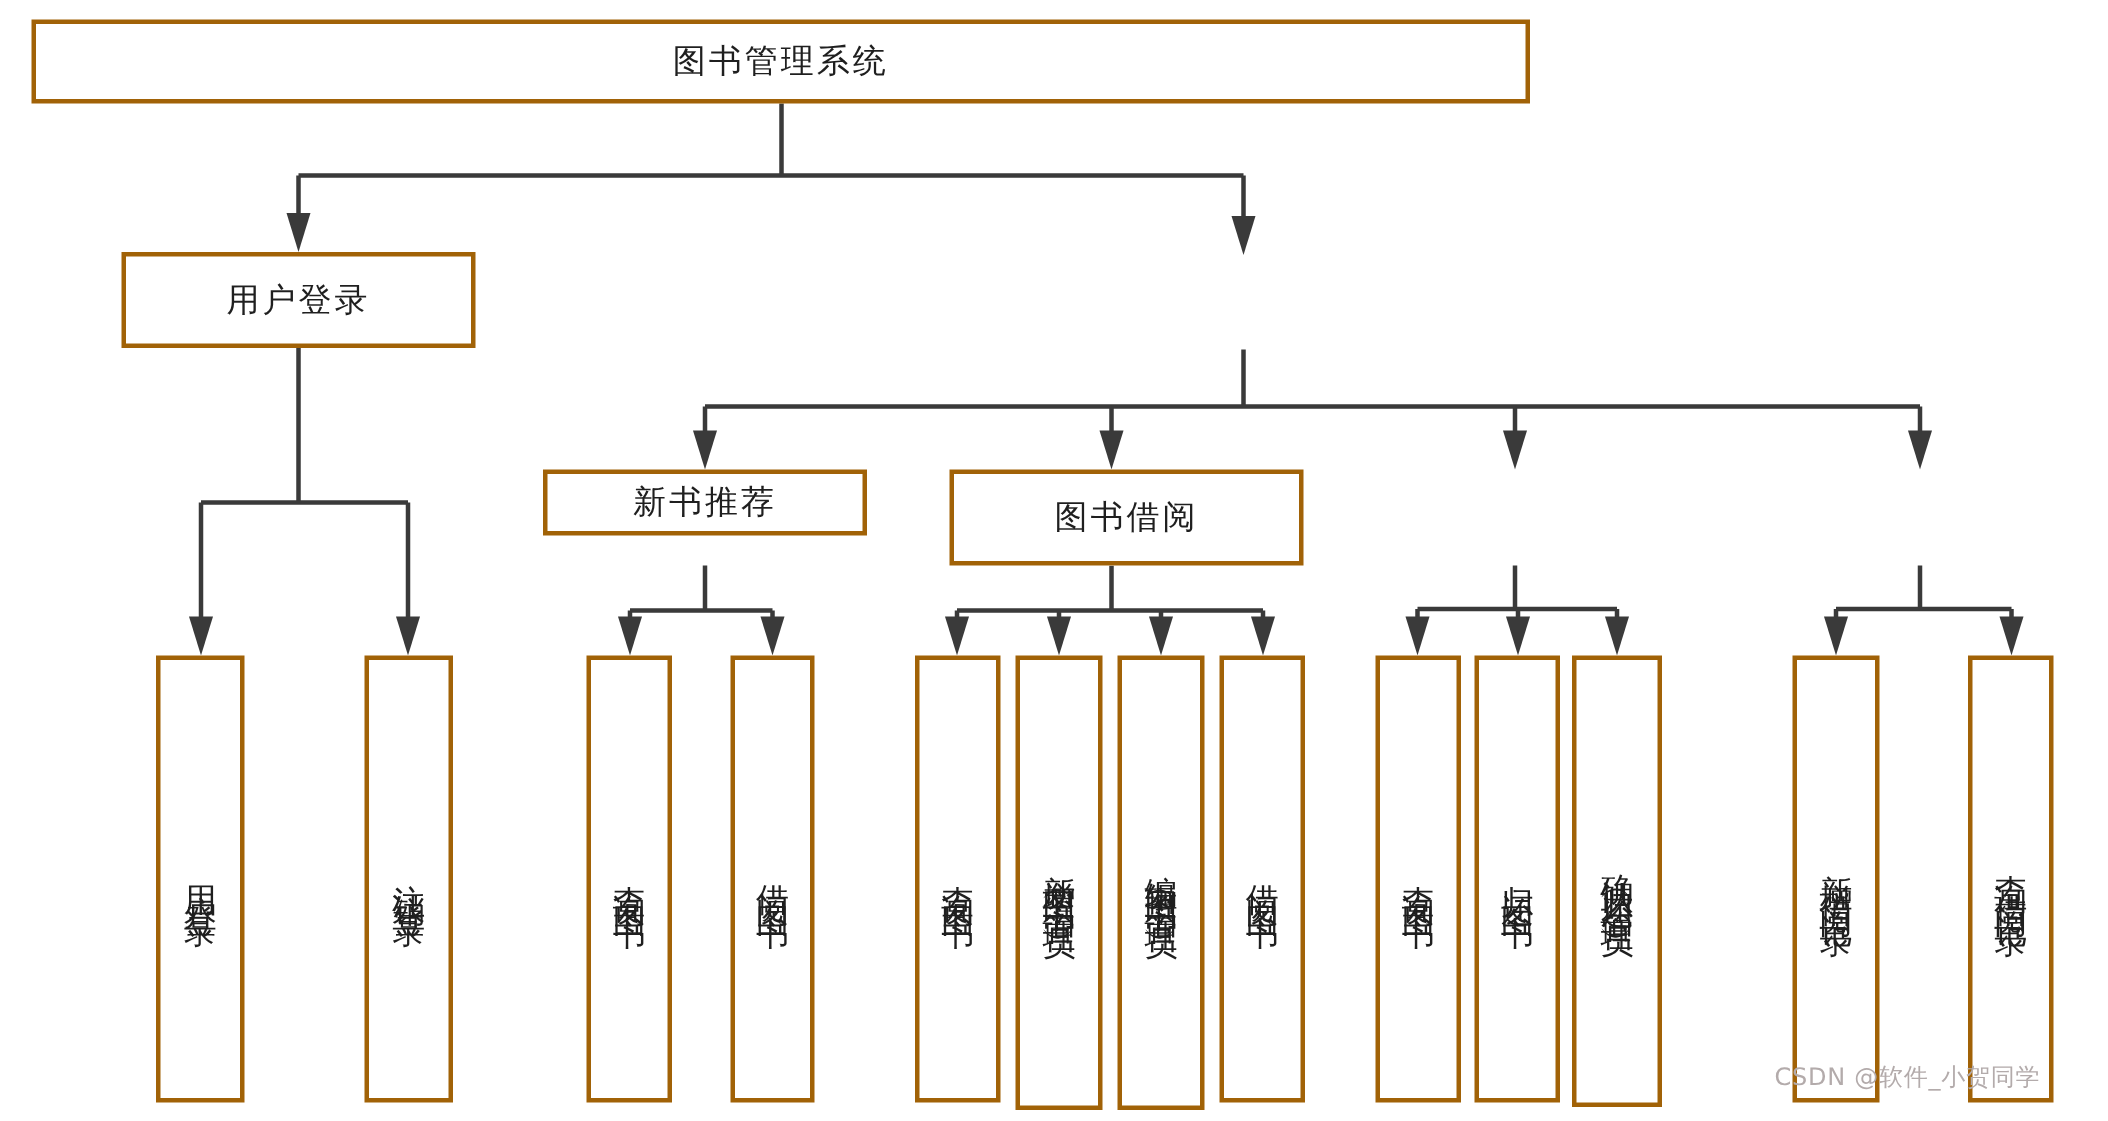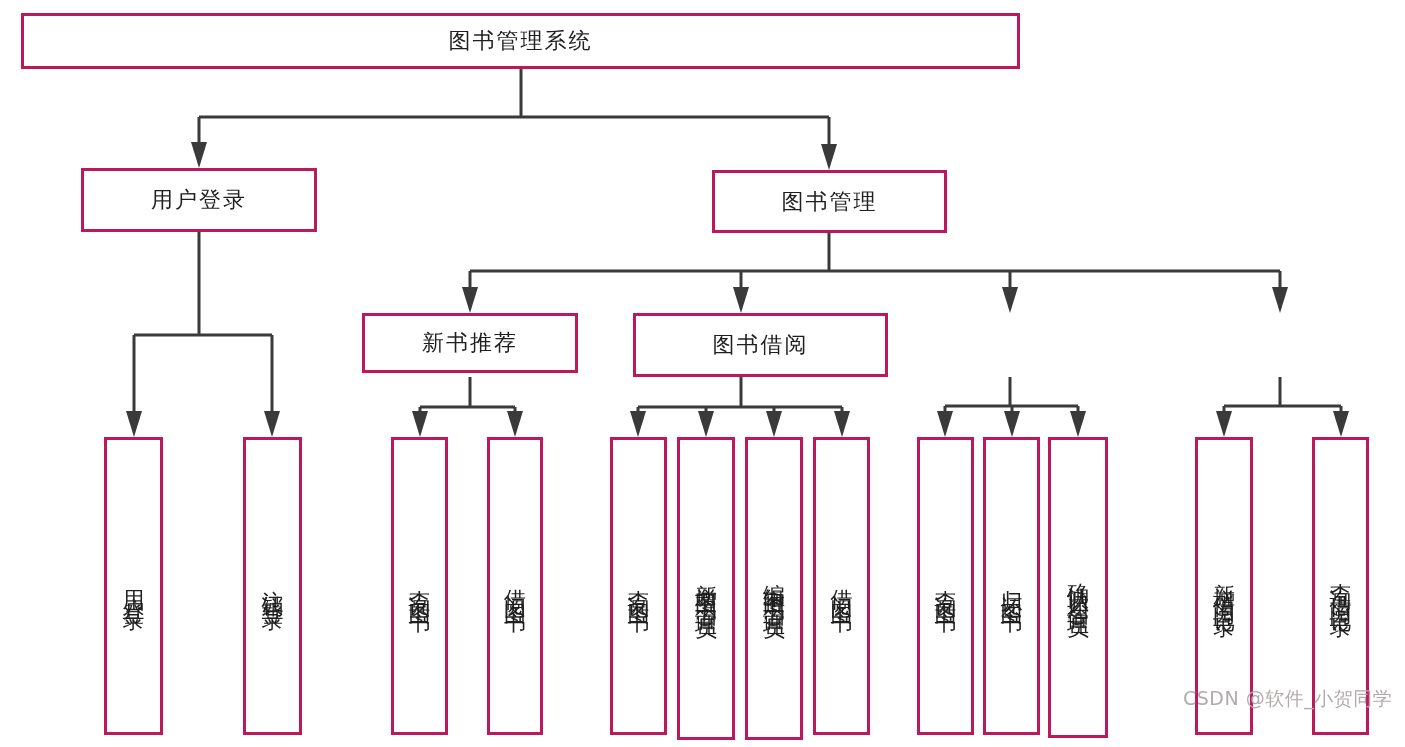--- a/index.html
+++ b/index.html
@@ -3,31 +3,31 @@
 <meta charset="utf-8">
 <style>
   html,body { margin:0; padding:0; background:#ffffff; }
   .stage {
     position:relative; width:1405px; height:747px; background:#ffffff;
     font-family:"DejaVu Sans","Liberation Sans",sans-serif; overflow:hidden;
   }
   .wires { position:absolute; left:0; top:0; z-index:1; }
   .node {
     position:absolute; z-index:2; box-sizing:border-box;
-    background:#ffffff; border:3px solid #be185d; color:#1f1f1f;
+    background:#ffffff; border:3px solid #a16207; color:#1f1f1f;
     display:flex; align-items:center; justify-content:center;font-family:Liberation Serif, serif;
   }
   .node.h { font-size:22px; letter-spacing:2px; white-space:nowrap; }
   .node.v {
     writing-mode:vertical-rl; text-orientation:mixed;
     font-size:22px; letter-spacing:7px; line-height:1;
   }
   .watermark {
-    position:absolute; z-index:3; left:1183px; top:686px; width:214px;
-    font-size:19px; color:#b3abab; letter-spacing:0.5px; white-space:nowrap;
+    position:absolute; z-index:3; left:1183px; top:708px; width:214px;
+    font-size:16px; color:#b3abab; letter-spacing:0.5px; white-space:nowrap;
   }
 </style>
 </head>
 <body>
 
 <div class="stage">
 
   <svg class="wires" width="1405" height="747" viewBox="0 0 1405 747">
     <g stroke="#3a3a3a" stroke-width="3" fill="none">
 
@@ -64,24 +64,23 @@
       <polygon points="1004,411 1020,411 1012,437"></polygon>
       <polygon points="1070,411 1086,411 1078,437"></polygon>
       <polygon points="1216,411 1232,411 1224,437"></polygon>
       <polygon points="1333,411 1349,411 1341,437"></polygon>
     </g>
   </svg>
 
   <div class="node h" style="left:21px;top:13px;width:999px;height:56px">图书管理系统</div>
 
   <div class="node h" style="left:81px;top:168px;width:236px;height:64px">用户登录</div>
-  <div class="node h" style="left:712px;top:170px;width:235px;height:63px">图书管理</div>
 
-  <div class="node h" style="left:362px;top:313px;width:216px;height:60px">新书推荐</div>
-  <div class="node h" style="left:633px;top:313px;width:255px;height:64px">图书借阅</div>
+  <div class="node h" style="left:362px;top:313px;width:216px;height:44px">新书推荐</div>
+  <div class="node h" style="left:633px;top:313px;width:236px;height:64px">图书借阅</div>
 
   <div class="node v" style="left:104px;top:437px;width:59px;height:298px">用户登录</div>
   <div class="node v" style="left:243px;top:437px;width:59px;height:298px">注销登录</div>
 
   <div class="node v" style="left:391px;top:437px;width:57px;height:298px">查询图书</div>
   <div class="node v" style="left:487px;top:437px;width:56px;height:298px">借阅图书</div>
 
   <div class="node v" style="left:610px;top:437px;width:57px;height:298px">查询图书</div>
   <div class="node v" style="left:677px;top:437px;width:58px;height:303px;letter-spacing:5px">新增图书（管理员）</div>
   <div class="node v" style="left:745px;top:437px;width:58px;height:303px;letter-spacing:5px">编辑图书（管理员）</div>

